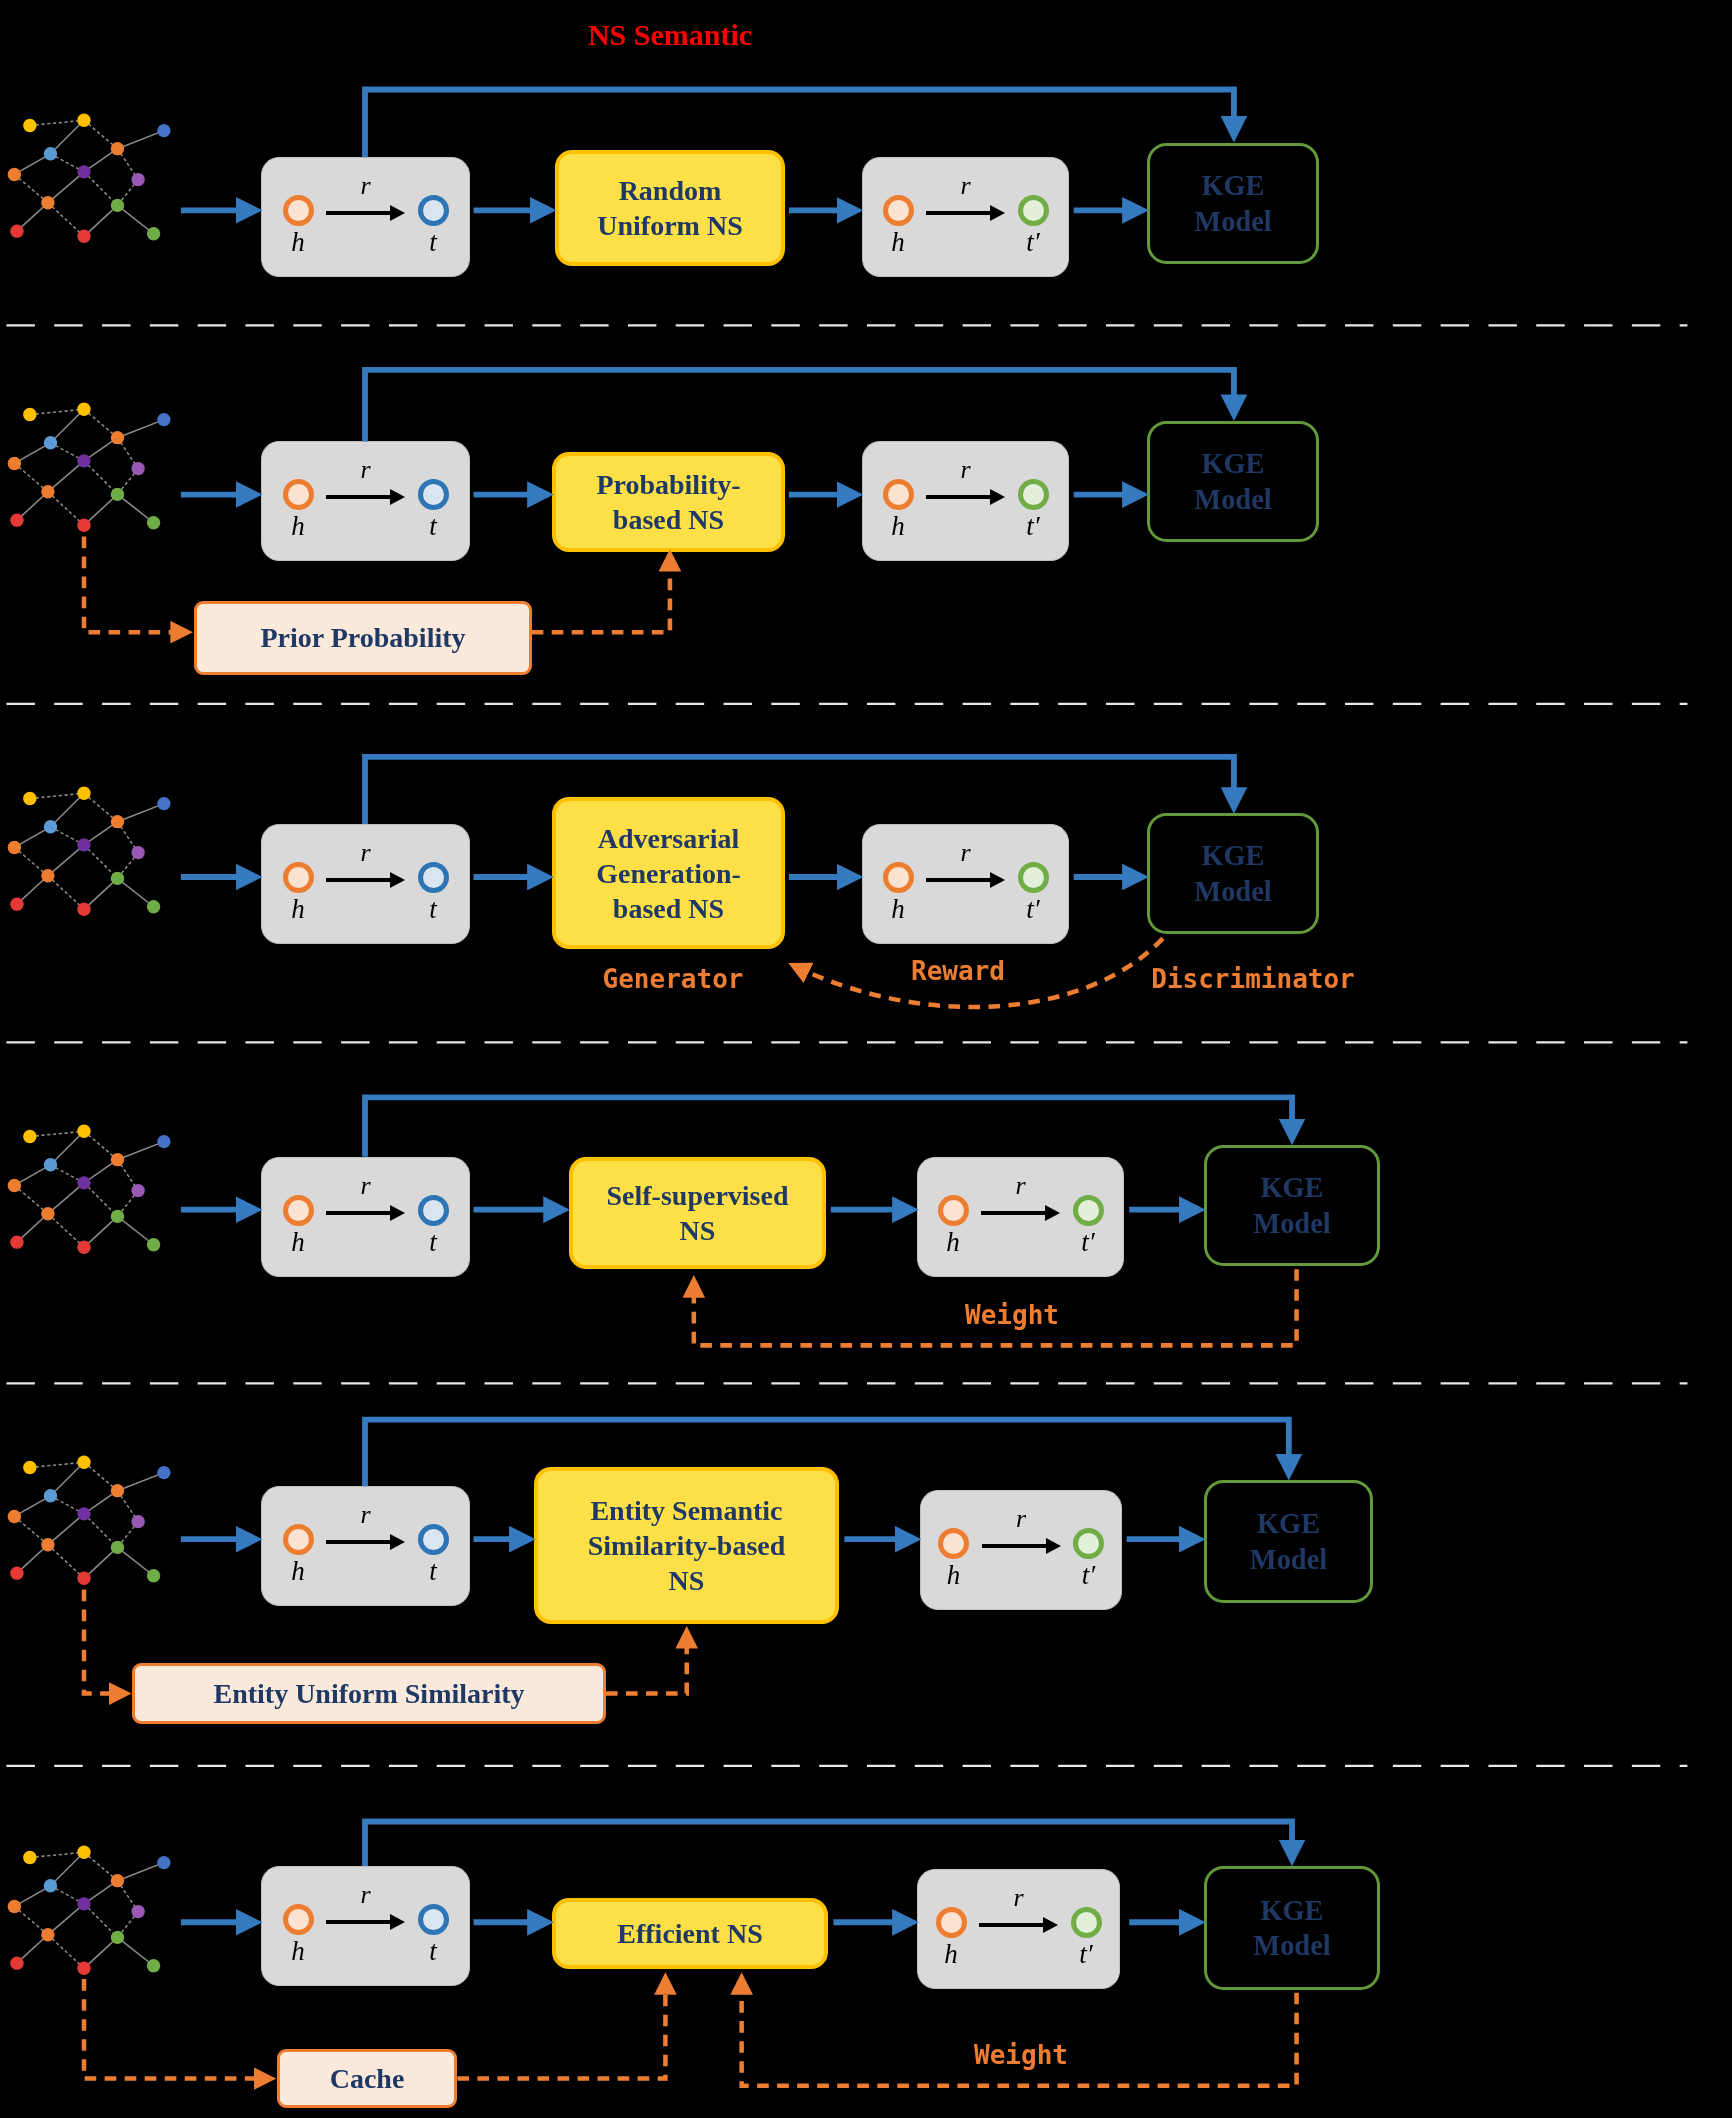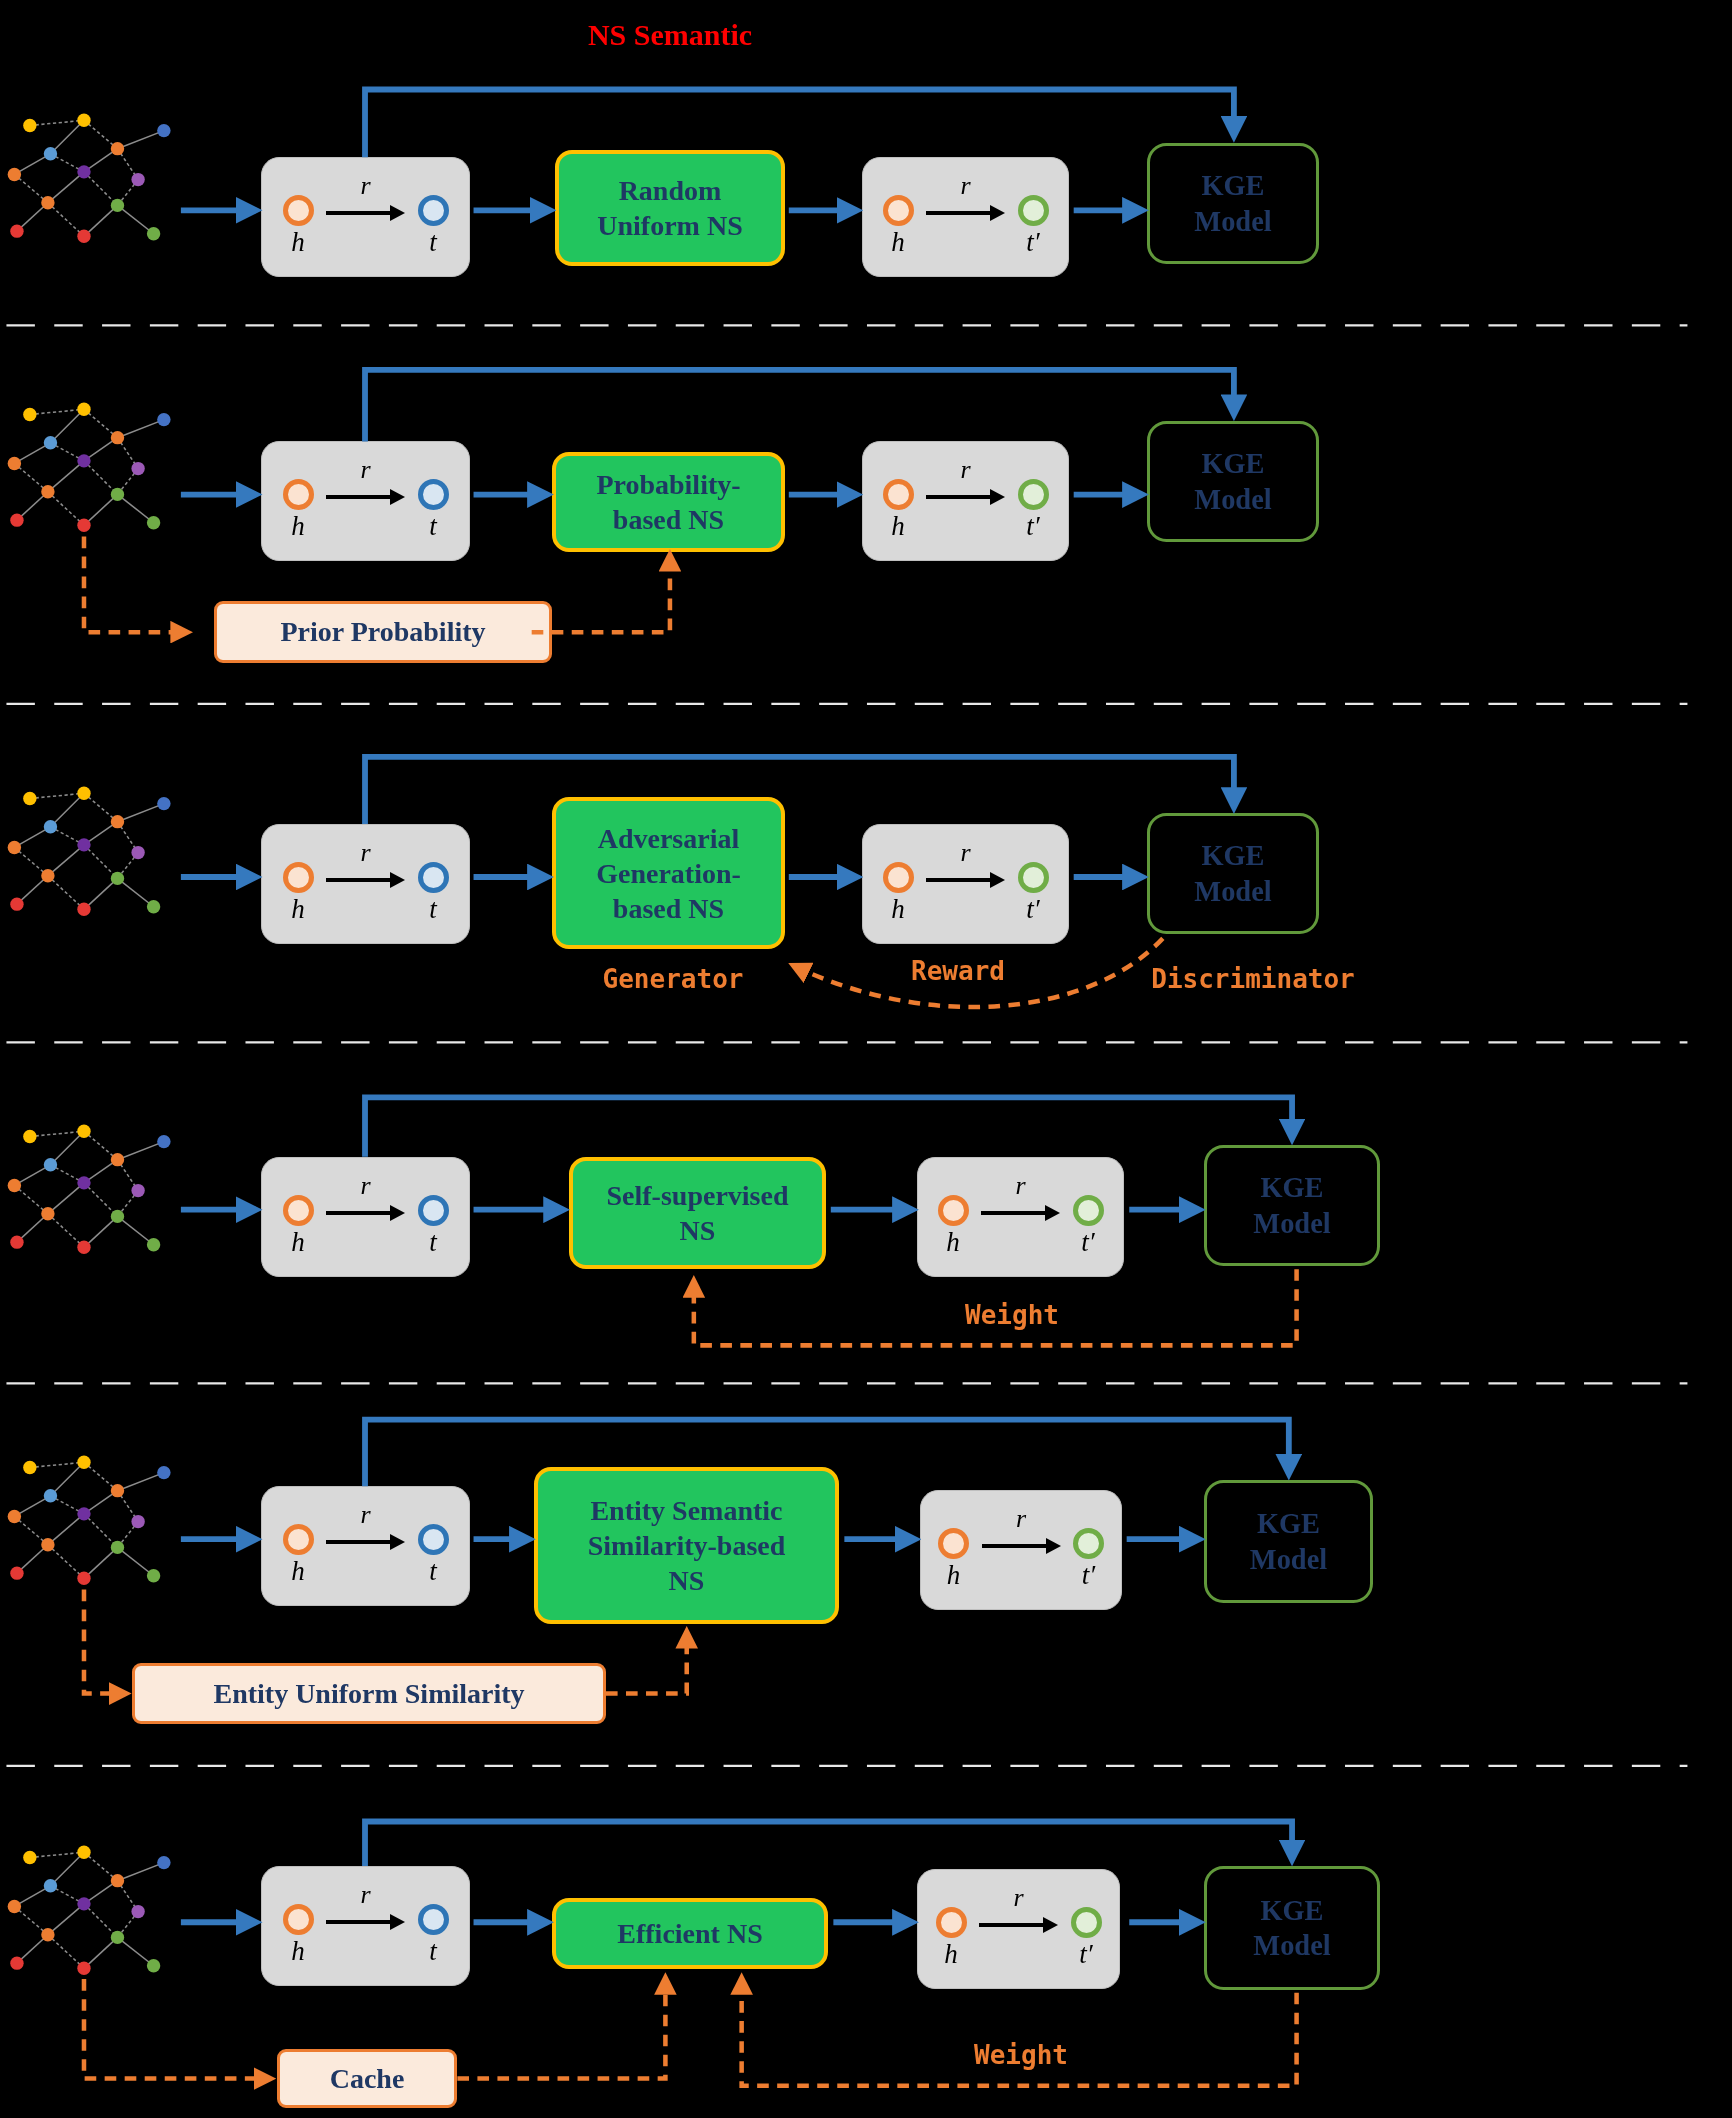--- a/index.html
+++ b/index.html
@@ -19,21 +19,21 @@
   .c-orange { border-color:#ED7D31; background:#FBE3D1; }
   .c-blue   { border-color:#2E75B6; background:#D9E6F2; }
   .c-green  { border-color:#70AD47; background:#E2EFD9; }
   .nlabel { font-style:italic; font-size:27px; color:#000; margin-top:2.6px; line-height:1; }
   .rcol { display:flex; flex-direction:column; align-items:center; width:79px; padding-top:3.9px; }
   .rlabel { font-style:italic; font-size:26px; color:#000; line-height:28.4px; }
   .arrow-row { display:flex; align-items:center; width:100%; margin-top:3.9px; height:17px; }
   .aline { flex:1; height:4.5px; background:#000; }
   .ahead { width:0; height:0; border-left:15.5px solid #000; border-top:8.4px solid transparent; border-bottom:8.4px solid transparent; }
 
-  .nsbox { position:absolute; background:#22c55e; border:4.5px solid #FFC000; border-radius:17px;
+  .nsbox { position:absolute; background:#fde047; border:4.5px solid #FFC000; border-radius:17px;
            display:flex; align-items:center; justify-content:center; }
   .nsbox span { color:#1F3864; font-weight:bold; font-size:28px; line-height:1.25;
                 white-space:pre-line; text-align:center; }
 
   .kge { position:absolute; background:#000; border:3.9px solid #61993B; border-radius:19.4px;
          display:flex; align-items:center; justify-content:center; }
   .kge span { color:#1F3864; font-weight:bold; font-size:28.4px; line-height:1.25;
               white-space:pre-line; text-align:center; }
 
   .auxbox { position:absolute; background:#FBEADC; border:3.9px solid #ED7D31; border-radius:9px;
@@ -181,21 +181,21 @@
       <span class="circle c-green"></span>
       <span class="nlabel">t′</span>
     </div>
 </div>
 
 <div class="kge" style="left:1147px; top:421px; width:172px; height:121px;">
     <span>KGE
 Model</span>
   </div>
 
-<div class="auxbox" style="left:194px; top:601px; width:338px; height:62px;margin-left:20px;">
+<div class="auxbox" style="left:194px; top:601px; width:338px; height:74px;">
     <span>Prior Probability</span>
   </div>
 
 <svg class="kg" style="left:3.9px; top:783px;" viewBox="0 0 138 135">
     <use href="#kg-sym"></use>
   </svg>
 
 <div class="triple" style="left:261px; top:824px;">
   <div class="ncol">
       <span class="circle c-orange"></span>

